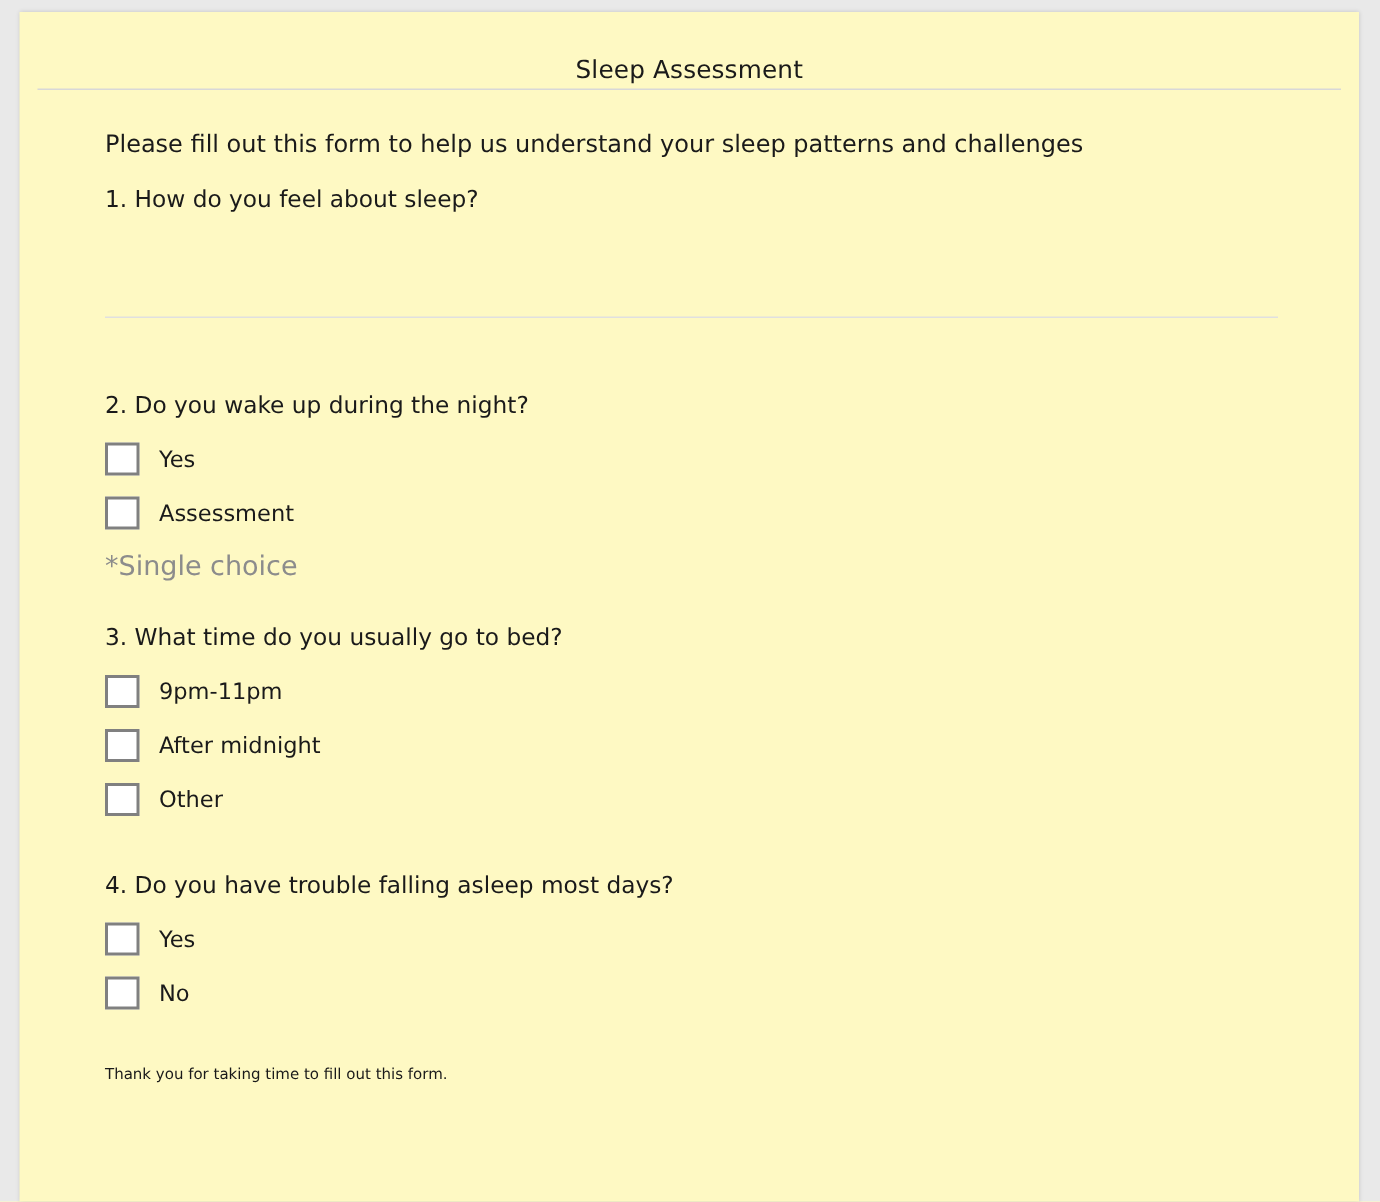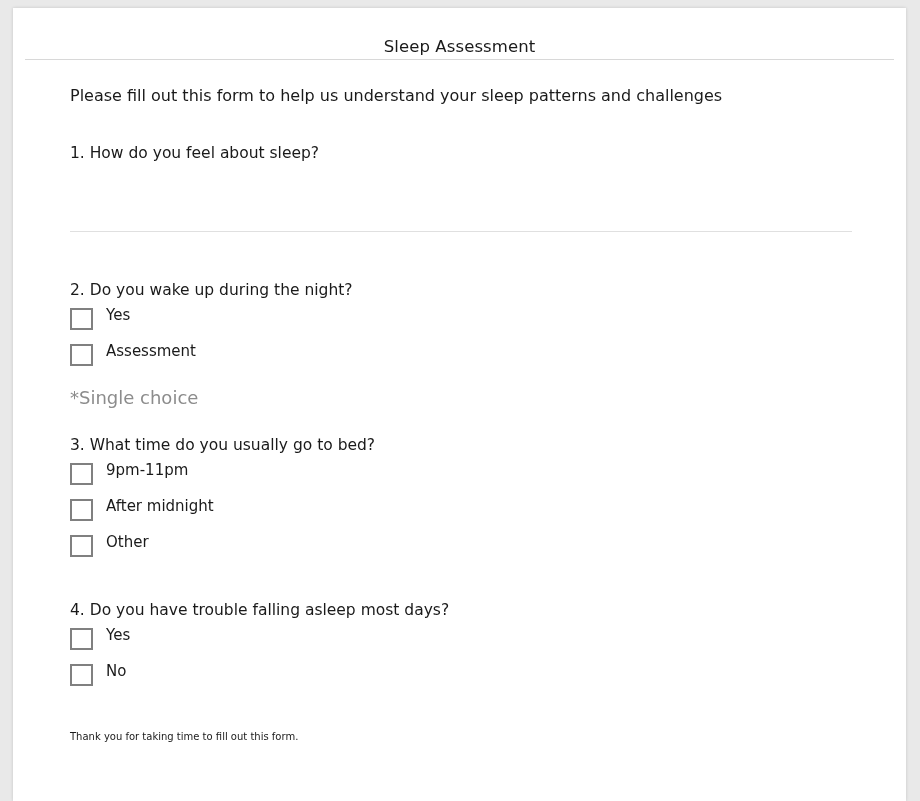--- a/index.html
+++ b/index.html
@@ -12,21 +12,21 @@
     background: #e9e9e9;
     font-family: "DejaVu Sans", sans-serif;
     overflow: hidden;
   }
   .page {
     position: absolute;
     left: 13px;
     top: 8px;
     width: 893px;
     height: 793px;
-    background: #ffffff;
+    background: #fef9c3;
     box-shadow: 0 0 3px rgba(0,0,0,0.16);
     box-sizing: border-box;
     overflow: hidden;
   }
   .form-title {
     position: absolute;
     top: 29px;
     left: 0;
     width: 893px;
     text-align: center;
@@ -49,21 +49,21 @@
     width: 800px;
   }
   .intro {
     font-size: 16px;
     color: #1a1a1a;
     margin: 0;
     padding-top: 14px;
     line-height: 1.3;
   }
   .question-block {
-    margin-top: 36px;
+    margin-top: 16px;
   }
   .question-block.q2 {
     margin-top: 48px;
   }
   .question-block.q3 {
     margin-top: 27px;
   }
   .question-block.q4 {
     margin-top: 29px;
   }
@@ -77,21 +77,21 @@
     height: 58px;
     border-bottom: 1.4px solid #e0e0e0;
     width: 782px;
     margin-top: 10px;
   }
   .options {
     margin-top: 8px;
   }
   .option-row {
     display: flex;
-    align-items: flex-start;
+    align-items: center;
     height: 36px;
   }
   .checkbox {
     width: 23px;
     height: 22px;
     border: 2px solid #808080;
     background: #ffffff;
     box-sizing: border-box;
     flex: 0 0 auto;
     margin-left: 0px;

